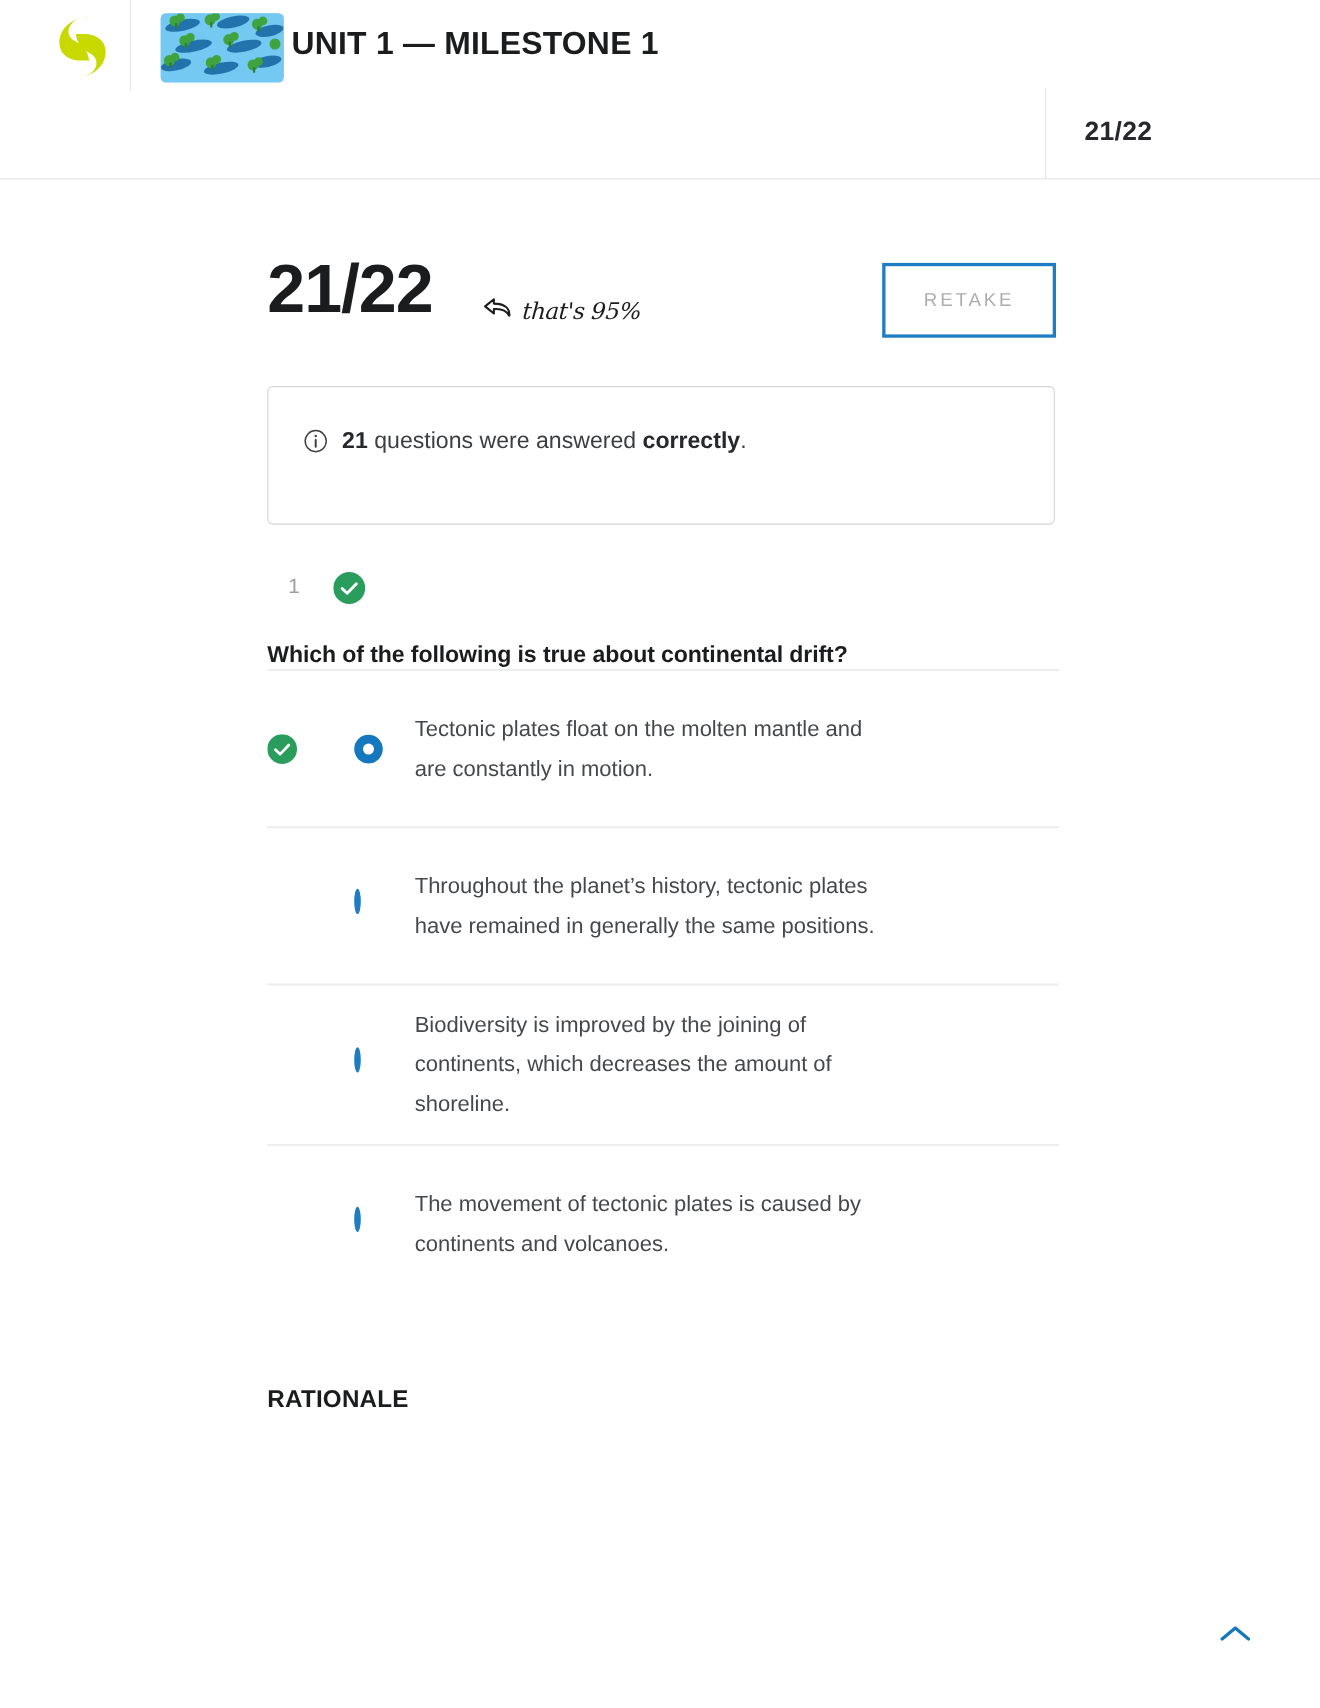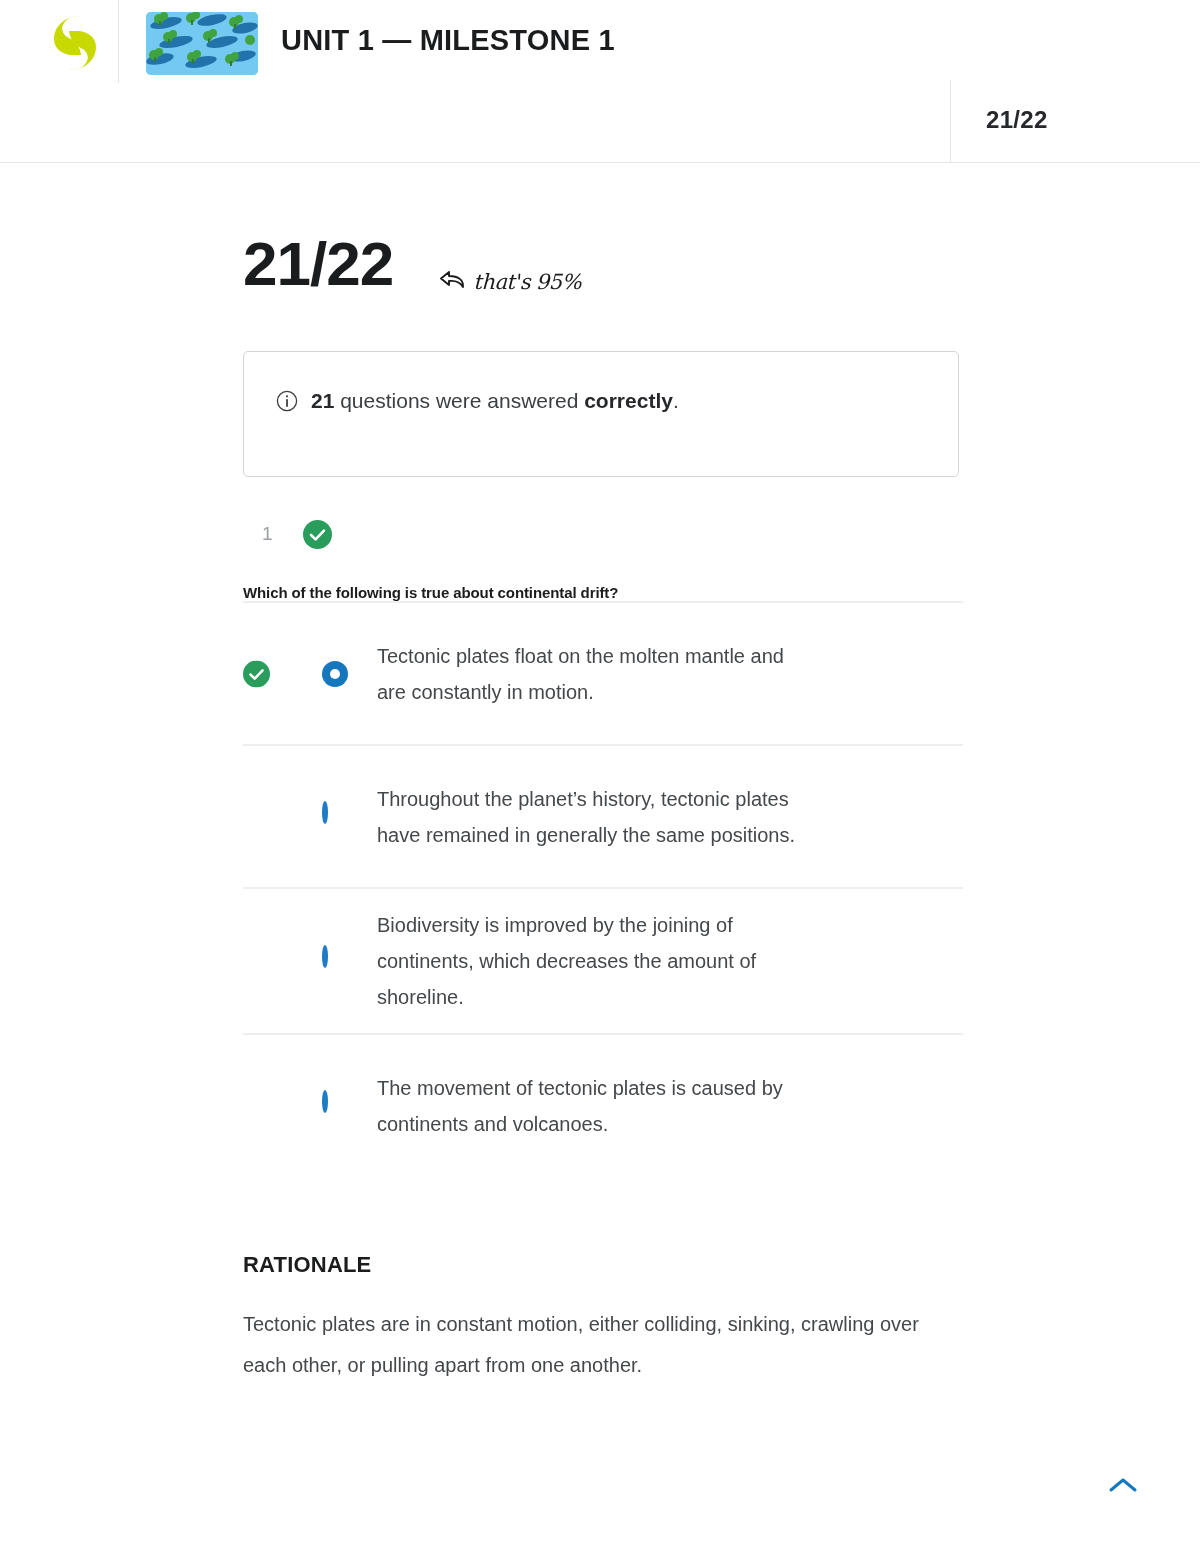--- a/index.html
+++ b/index.html
@@ -60,21 +60,21 @@
     width: 112px;
     height: 63px;
     border-radius: 5px;
     overflow: hidden;
     background: #74c9f2;
   }
   .course-thumb svg { display: block; }
 
   .unit-title {
     position: absolute;
-    left: 281px;
+    left: 265px;
     top: 24px;
     font-size: 29px;
     font-weight: bold;
     letter-spacing: 0.2px;
     color: #1b1c1d;
     white-space: nowrap;
   }
 
   .header-score {
     position: absolute;
@@ -191,21 +191,21 @@
     padding-left: 19px;
   }
   .q-status-badge {
     margin-left: 26px;
     width: 29px;
     height: 29px;
   }
 
   .q-text {
     margin-top: 35px;
-    font-size: 15px;
+    font-size: 21px;
     font-weight: bold;
     color: #1b1c1d;
     letter-spacing: -0.1px;
   }
 
   
   .answers {
     width: 720px;
   }
   .answer-row {
@@ -369,20 +369,21 @@
 
       <div class="hand-note">
         <span class="hand-arrow">
           <svg width="27" height="22" viewBox="0 0 27 22" xmlns="http://www.w3.org/2000/svg">
             <path d="M10 3 L2 9.5 L10 16 L10 12 C16 11.4 21 12.6 24 18 C24.6 11 19.5 7 10 7 Z" fill="none" stroke="#1b1c1d" stroke-width="1.9" stroke-linejoin="round" stroke-linecap="round"></path>
           </svg>
         </span>
         <span class="hand-text">that's 95%</span>
       </div>
 
+      <button class="retake-btn">RETAKE</button>
     </div>
 
     <div class="info-box">
       <div class="info-line">
         <span class="info-icon">
           <svg width="22" height="22" viewBox="0 0 22 22" xmlns="http://www.w3.org/2000/svg">
             <circle cx="11" cy="11" r="9.6" fill="none" stroke="#3c3f42" stroke-width="1.3"></circle>
             <circle cx="11" cy="6.3" r="1.1" fill="#3c3f42"></circle>
             <rect x="10.1" y="9" width="1.8" height="8" rx="0.8" fill="#3c3f42"></rect>
           </svg>
@@ -437,21 +438,20 @@
       <div class="answer-row last">
         <span class="radio">
           <span class="radio-outer"></span>
         </span>
         <span class="answer-text">The movement of tectonic plates is caused by continents and volcanoes.</span>
       </div>
 
     </div>
 
     <div class="rationale-title">RATIONALE</div>
-    <div class="rationale-body">Tectonic plates are in constant motion, either colliding, sinking, crawling over each other, or pulling apart from one another.</div>
 
   </div>
 
   <div class="scroll-top">
     <span>
       <svg width="30" height="18" viewBox="0 0 30 18" xmlns="http://www.w3.org/2000/svg">
         <path d="M3 14 L15 4 L27 14" fill="none" stroke="#1577bd" stroke-width="3" stroke-linecap="round" stroke-linejoin="round"></path>
       </svg>
     </span>
   </div>

